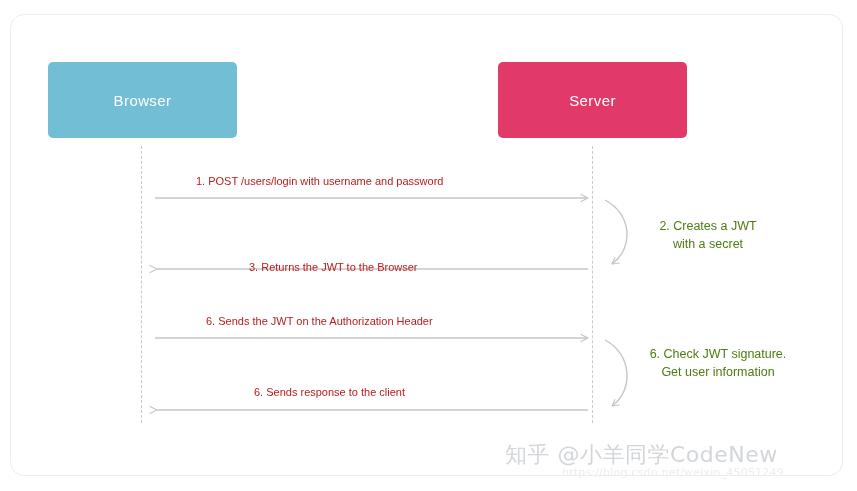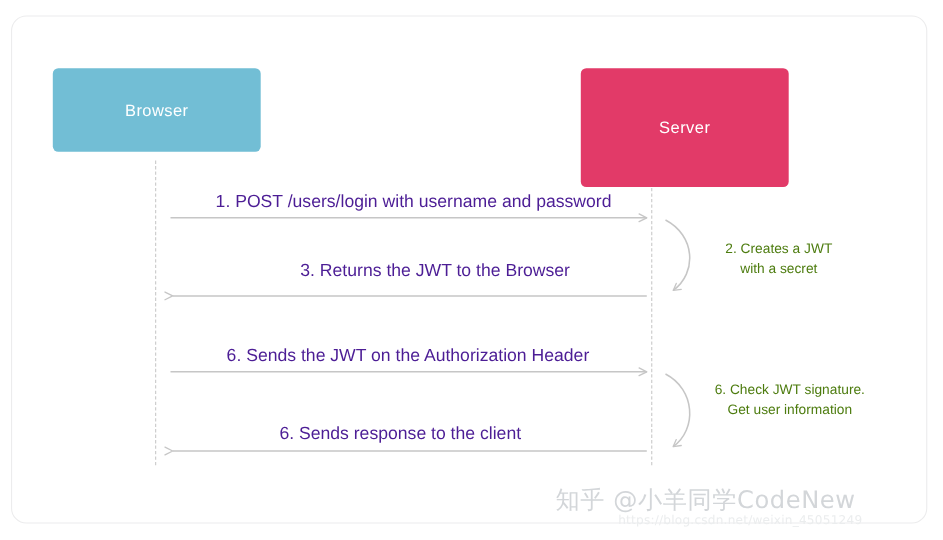--- a/index.html
+++ b/index.html
@@ -46,24 +46,24 @@
     font-family: "Liberation Sans", sans-serif;
   }
   #actor-browser {
     left: 48px;
     top: 62px;
     width: 189px;
     height: 76px;
     background: #72bed5;
   }
   #actor-server {
-    left: 528px;
+    left: 498px;
     top: 62px;
     width: 189px;
-    height: 108px;
+    height: 76px;
     background: #e23a68;
   }
   
   .lifeline {
     position: absolute;
     top: 146px;
     width: 0;
     height: 277px;
     border-left: 1px dashed #c9c9c9;
   }
@@ -75,35 +75,35 @@
     position: absolute;
     left: 0;
     top: 0;
     width: 857px;
     height: 491px;
     pointer-events: none;
   }
   
   .msg-label {
     position: absolute;
-    color: #4c1d95;
-    font-size: 16px;
+    color: #b91c1c;
+    font-size: 11px;
     white-space: nowrap;
     font-family: "Liberation Sans", sans-serif;
   }
   .note-label {
     position: absolute;
     color: #4d7c0f;
     font-size: 12.5px;
     line-height: 18px;
     text-align: center;
     font-family: "Liberation Sans", sans-serif;
   }
   #label-m1 { left: 196px; top: 175px; }
-  #label-m3 { left: 249px; top: 238px; margin-left: 24px; }
+  #label-m3 { left: 249px; top: 261px; }
   #label-m4 { left: 206px; top: 315px; }
   #label-m6 { left: 254px; top: 386px; text-align: center; }
   #label-n2 { left: 628px; top: 217px; width: 160px; }
   #label-n5 { left: 628px; top: 345px; width: 180px; }
 
   
   #watermark {
     position: absolute;
     left: 505px;
     top: 440px;

